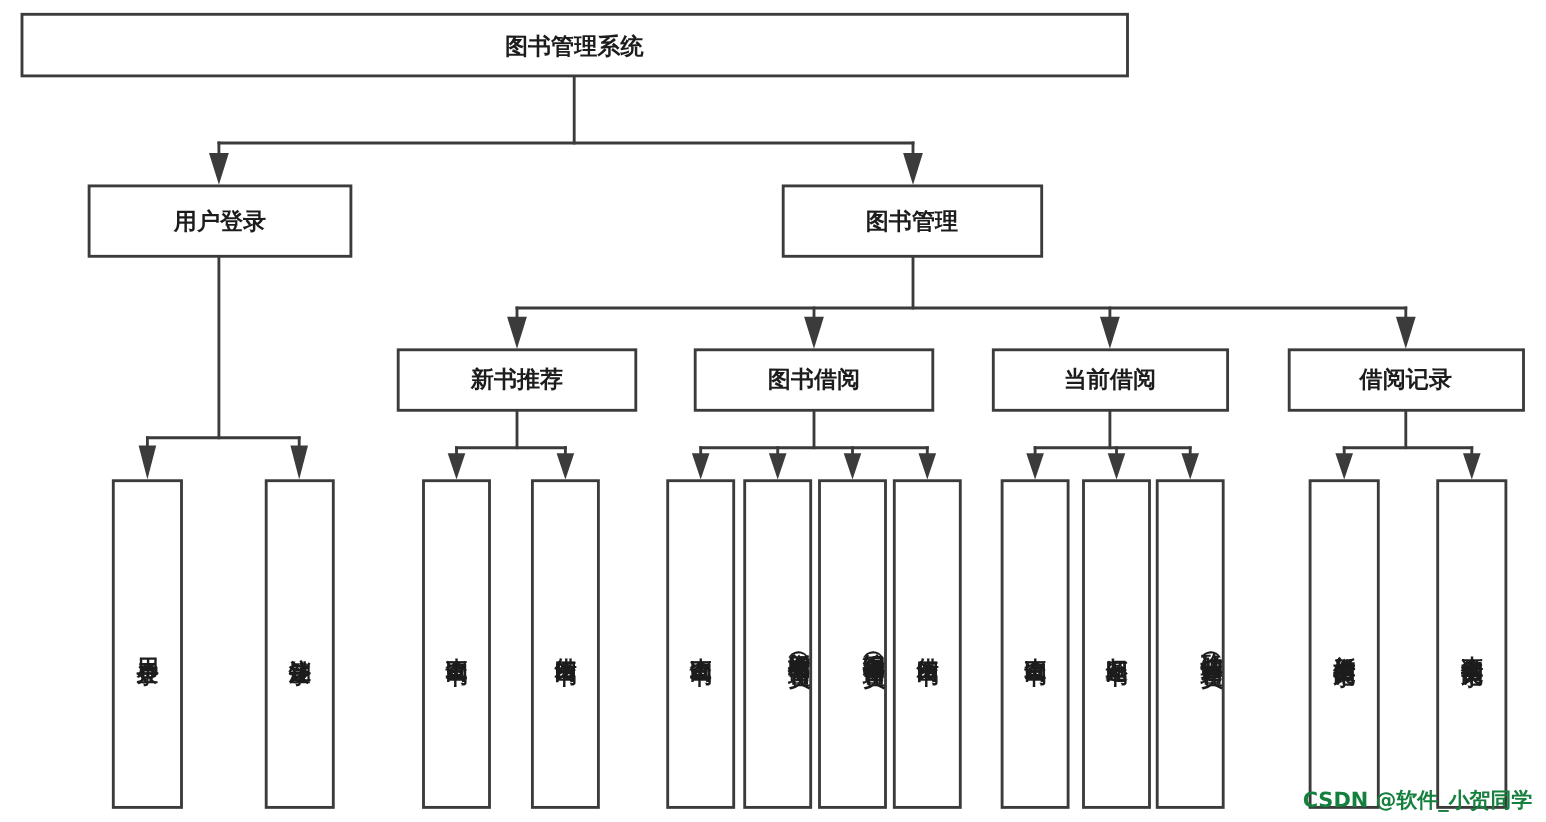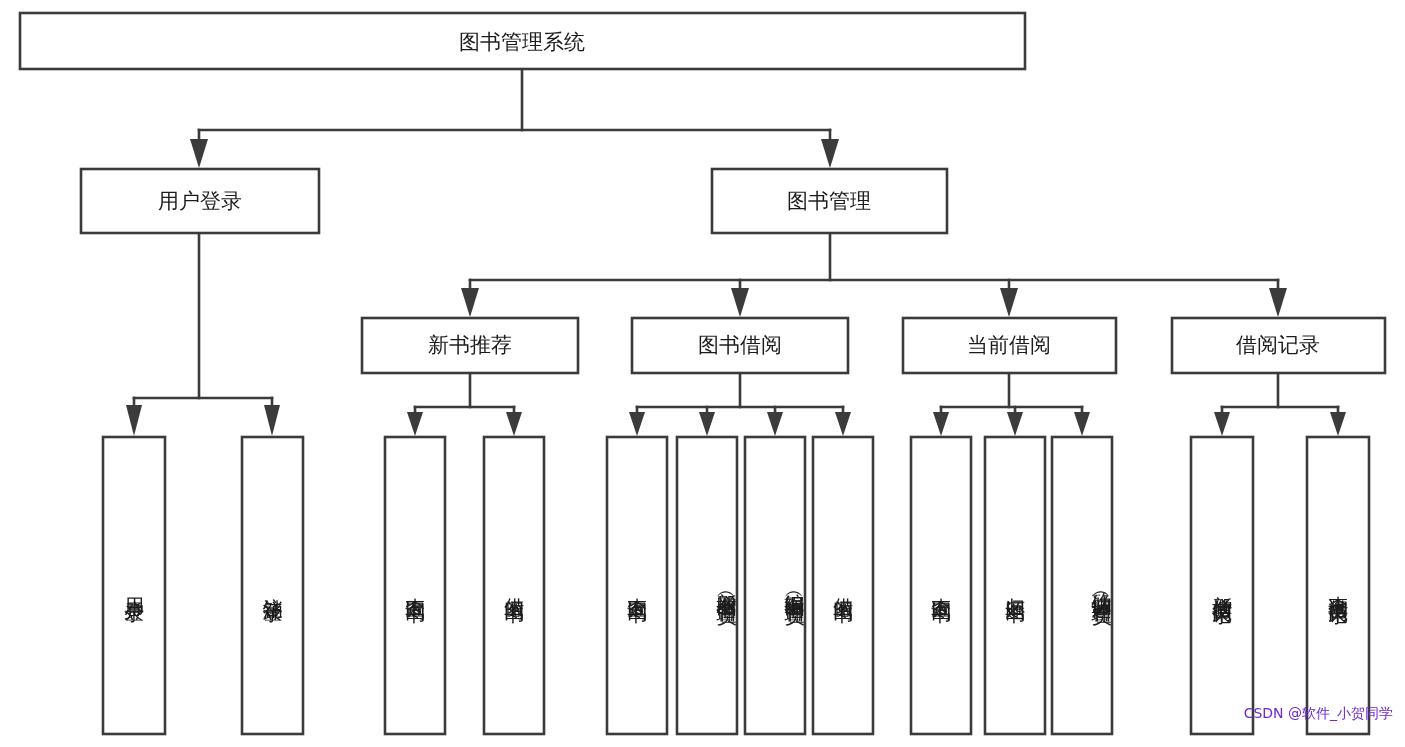--- a/index.html
+++ b/index.html
@@ -11,20 +11,21 @@
     width: 1405px;
     height: 747px;
     font-family: "DejaVu Sans", "Liberation Sans", sans-serif;
     overflow: hidden;
   }
   #diagram-root {
     position: relative;
     width: 1405px;
     height: 747px;
     background: #ffffff;
+    font-weight: bold;
   }
   svg#flow-svg {
     position: absolute;
     left: 0;
     top: 0;
     width: 1405px;
     height: 747px;
   }
   .node-box {
     fill: #ffffff;
@@ -59,24 +60,24 @@
     font-size: 20px;
     line-height: 1.08;
     letter-spacing: 2px;
     color: #1c1c1c;
     white-space: nowrap;
     pointer-events: none;
   }
   .watermark {
     position: absolute;
     right: 12px;
-    bottom: 24px;
-    font-family: "DejaVu Sans", "Liberation Sans", sans-serif;
-    font-size: 14px;
-    color: #6d28d9;
+    bottom: 6px;
+    font-family: "DejaVu Sans", "Liberation Sans", sans-serif;
+    font-size: 19px;
+    color: #15803d;
     white-space: nowrap;
   }
 </style>
 </head>
 <body>
 
 <div id="diagram-root">
 
   <svg id="flow-svg" viewBox="0 0 1405 747">
 

